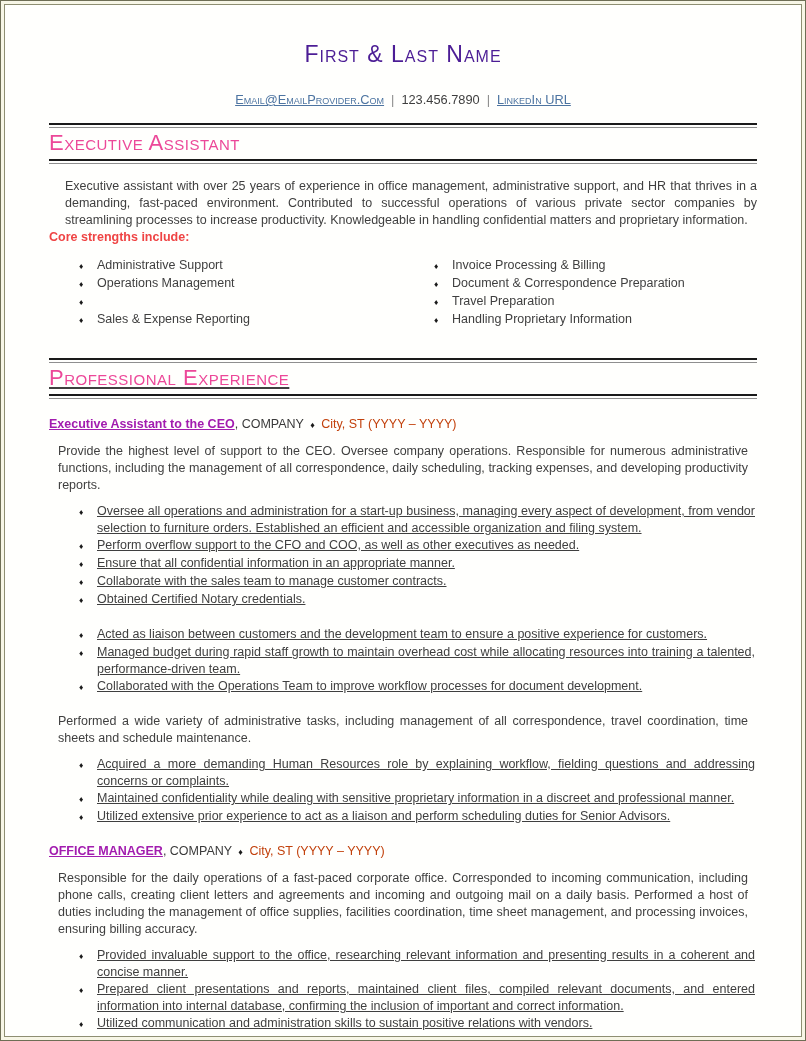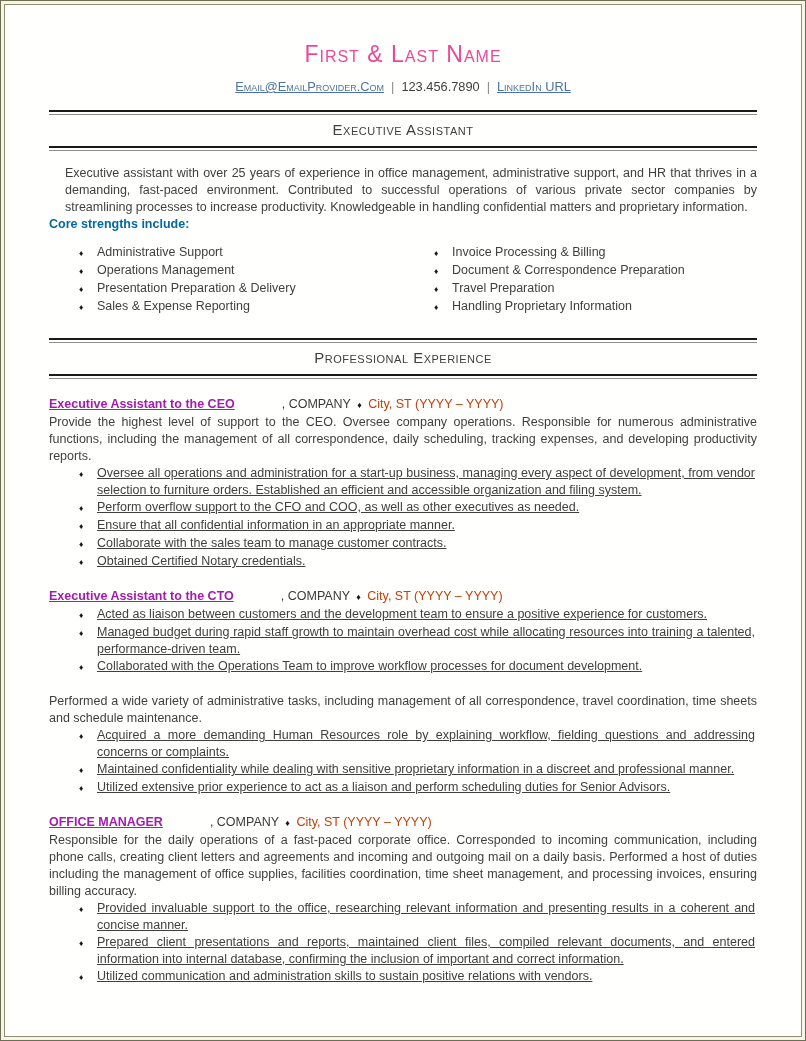--- a/index.html
+++ b/index.html
@@ -17,66 +17,66 @@
     line-height:17px;
   }
   .content{padding:40px 48px 0 48px;}
 
   
   h1.name{
     margin:0;text-align:center;
     font-variant:small-caps;
     font-weight:400;
     font-size:23px;line-height:27px;
-    letter-spacing:1px;color:#ec4899;
+    letter-spacing:1px;color:#4c1d95;
   }
   .contact{
-    margin-top:10px;text-align:center;
+    margin-top:23px;text-align:center;
     font-variant:small-caps;
     font-size:12.8px;color:#3f3f3f;
   }
   .contact a{color:#4d74a1;text-decoration:underline;cursor:pointer;}
   .contact .sep{color:#8a8a8a;padding:0 7px;}
 
   
   .banner{margin-top:15px;}
-  .banner.second{margin-top:22px;}
+  .banner.second{margin-top:29px;text-decoration:underline;}
   .dbl-rule{
     height:2px;
     border-top:2px solid #1a1a1a;
     border-bottom:1px solid #8f8f8f;
   }
   h2.section-title{
-    margin:3px 0 4px 0;text-align:center;
+    margin:3px 0 4px 0;text-align:left;
     font-variant:small-caps;
     font-weight:400;
-    font-size:15px;line-height:24px;
-    letter-spacing:0.5px;color:#404040;
+    font-size:22px;line-height:24px;
+    letter-spacing:0.5px;color:#ec4899;
   }
 
   
   .summary{margin:14px 0 0 16px;text-align:justify;}
-  .core-label{margin:0;font-weight:600;color:#0369a1;}
+  .core-label{margin:0;font-weight:600;color:#ef4444;}
 
   
   .strengths{display:flex;margin-top:11px;}
   .strengths .col{width:355px;flex:0 0 auto;}
   .strengths .col.right{width:auto;flex:1;}
   .s-item{display:flex;line-height:17px;}
   .s-item .marker{flex:0 0 18px;margin-left:30px;font-size:8.5px;color:#1a1a1a;padding-top:1px;}
 
   
   .jobs{margin-top:0;}
   .job{margin-top:17px;}
   .job-heading{line-height:17px;color:#2b2b2b;}
   .job-title{font-weight:600;text-decoration:underline;color:#a21caf;}
-  .job-company{color:#3a3a3a;padding-left:47px;}
+  .job-company{color:#3a3a3a;}
   .job-diamond{font-size:9px;color:#1a1a1a;padding:0 3px;}
   .job-location{color:#c2410c;}
-  .job-desc{margin:0;text-align:justify;}
+  .job-desc{margin:9px;text-align:justify;}
   .b-item{display:flex;line-height:17px;}
   .b-item .marker{flex:0 0 18px;margin-left:30px;font-size:8.5px;color:#1a1a1a;padding-top:1px;}
   .b-item .b-text{flex:1;text-align:justify;padding-right:2px;text-decoration:underline;}
 </style>
 </head>
 <body>
 
 <div class="page">
   <div class="content">
 
@@ -100,21 +100,20 @@
           <div class="s-item">
             <span class="marker">♦</span>
             <span class="s-text">Administrative Support</span>
           </div>
           <div class="s-item">
             <span class="marker">♦</span>
             <span class="s-text">Operations Management</span>
           </div>
           <div class="s-item">
             <span class="marker">♦</span>
-            <span class="s-text">Presentation Preparation &amp; Delivery</span>
           </div>
           <div class="s-item">
             <span class="marker">♦</span>
             <span class="s-text">Sales &amp; Expense Reporting</span>
           </div>
         </div>
       <div class="col right" id="strengths-right">
           <div class="s-item">
             <span class="marker">♦</span>
             <span class="s-text">Invoice Processing &amp; Billing</span>
@@ -161,21 +160,20 @@
               <span class="marker">♦</span>
               <span class="b-text">Collaborate with the sales team to manage customer contracts.</span>
             </div>
             <div class="b-item">
               <span class="marker">♦</span>
               <span class="b-text">Obtained Certified Notary credentials.</span>
             </div>
           </div>
         </div>
         <div class="job">
-          <div class="job-heading"><span class="job-title">Executive Assistant to the CTO</span><span class="job-company">, COMPANY </span><span class="job-diamond">♦</span><span class="job-location"> City, ST (YYYY – YYYY)</span></div>
           <div class="b-list">
             <div class="b-item">
               <span class="marker">♦</span>
               <span class="b-text">Acted as liaison between customers and the development team to ensure a positive experience for customers.</span>
             </div>
             <div class="b-item">
               <span class="marker">♦</span>
               <span class="b-text">Managed budget during rapid staff growth to maintain overhead cost while allocating resources into training a talented, performance-driven team.</span>
             </div>
             <div class="b-item">

